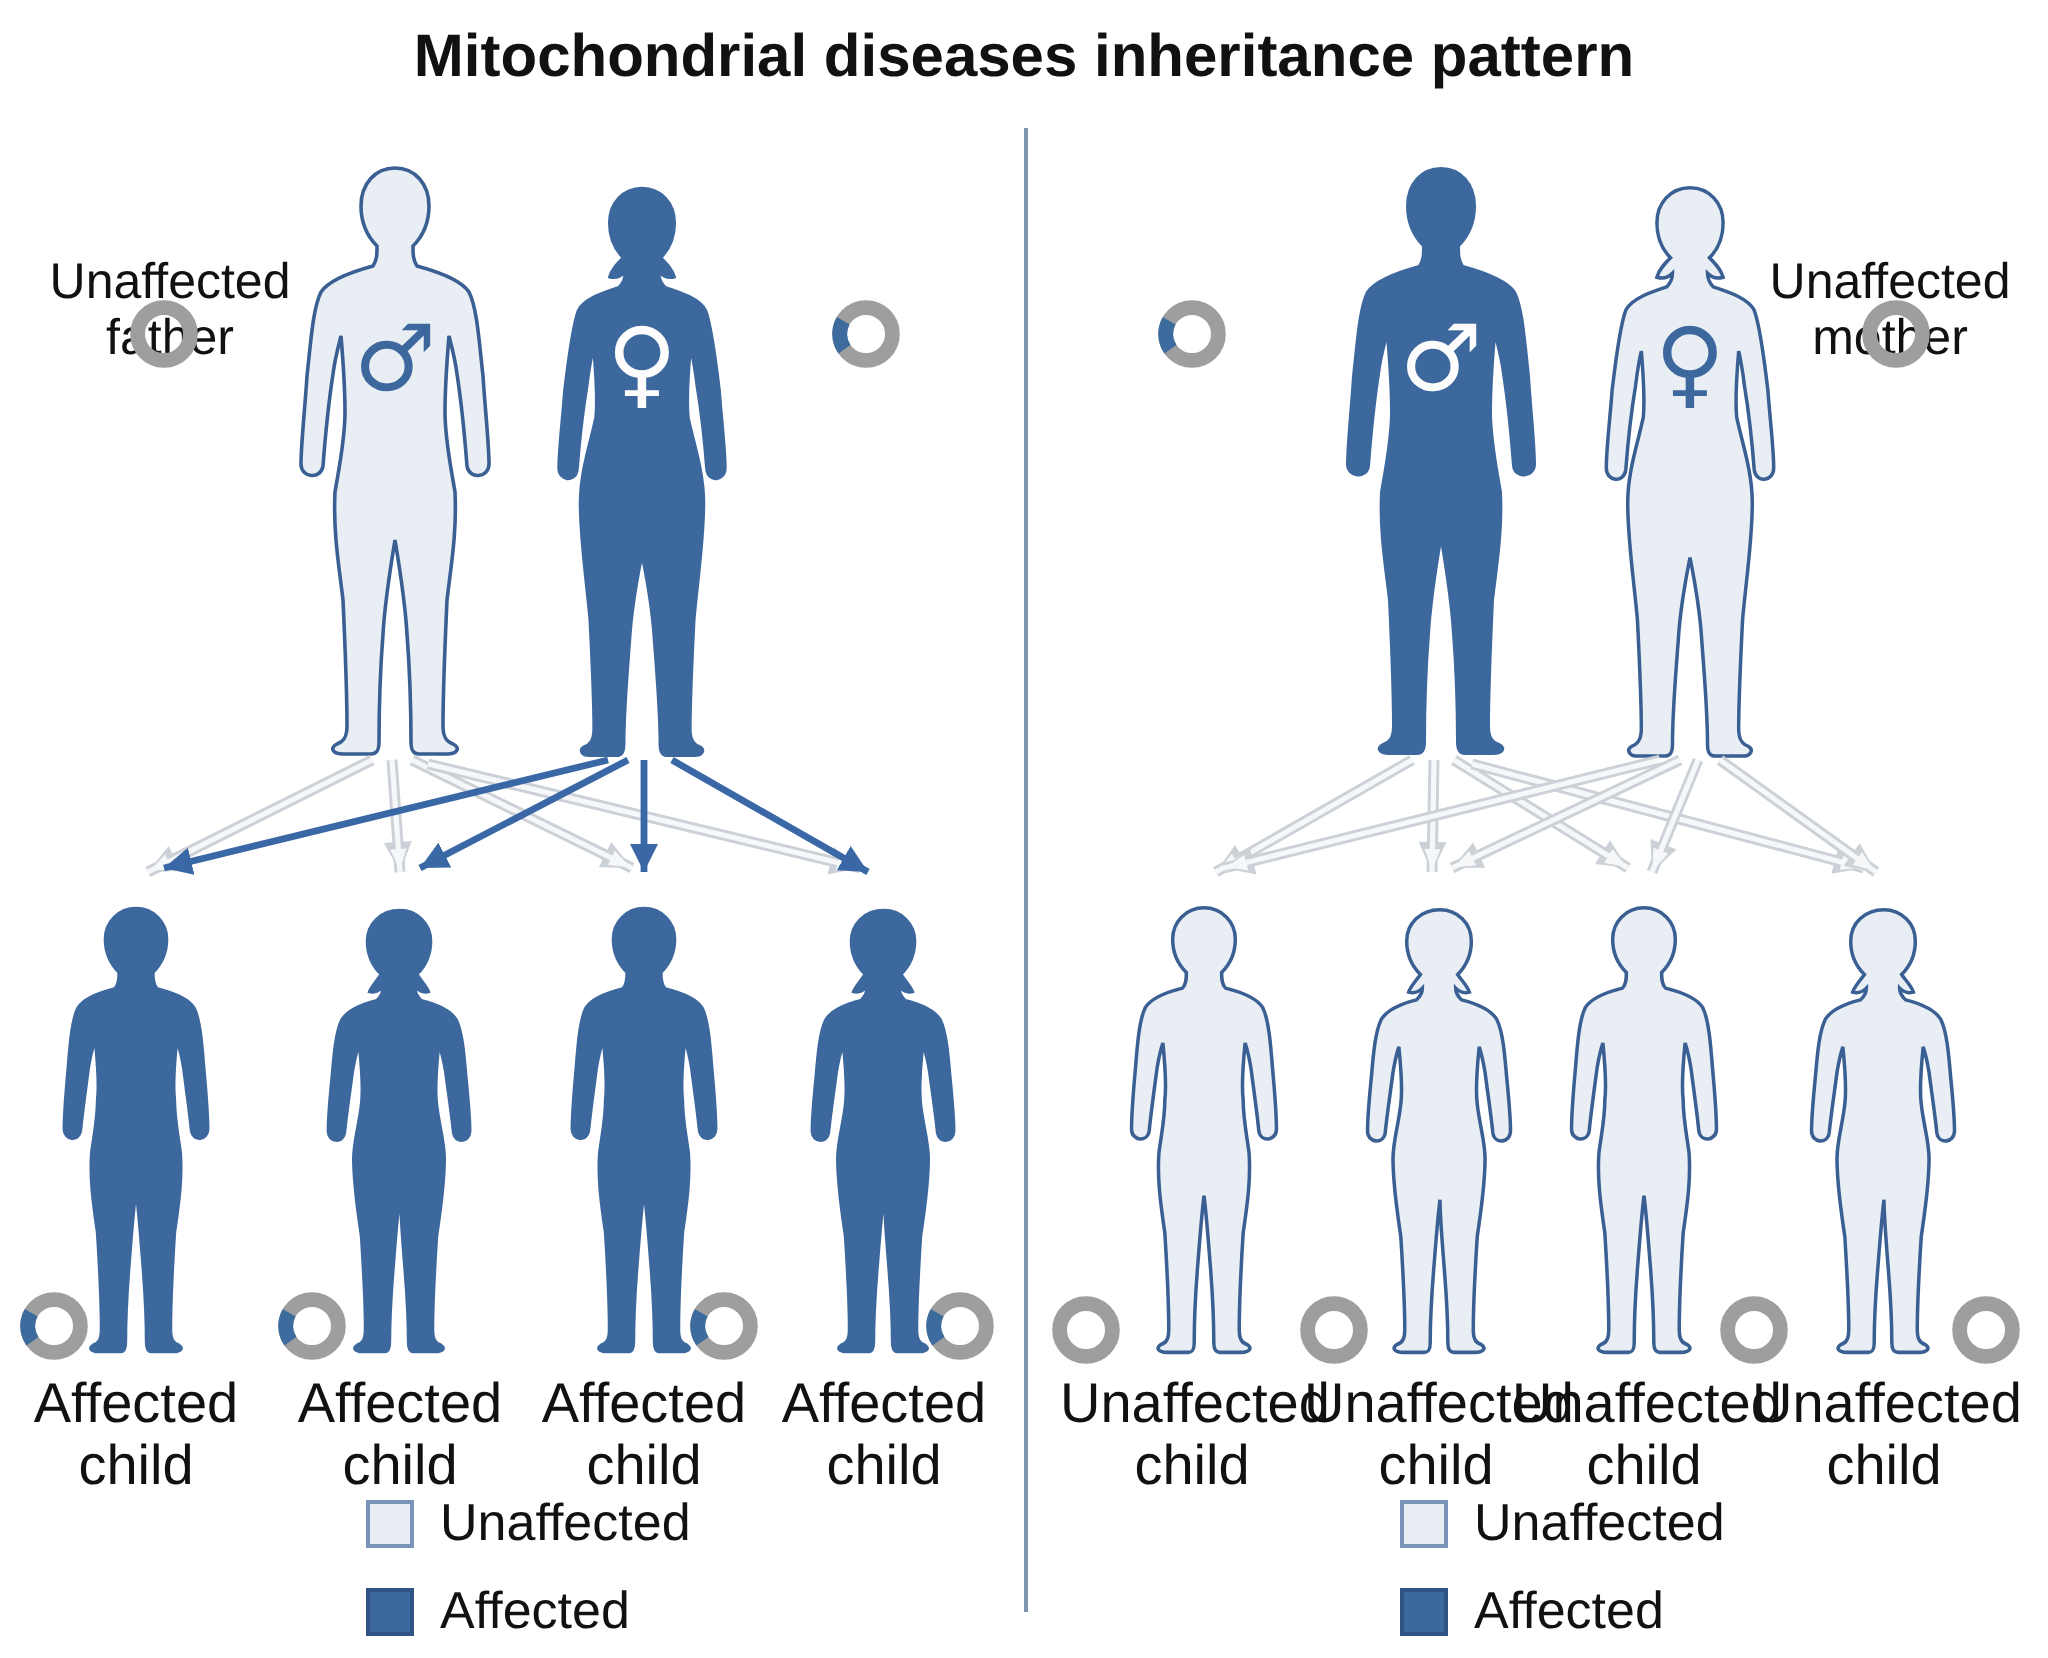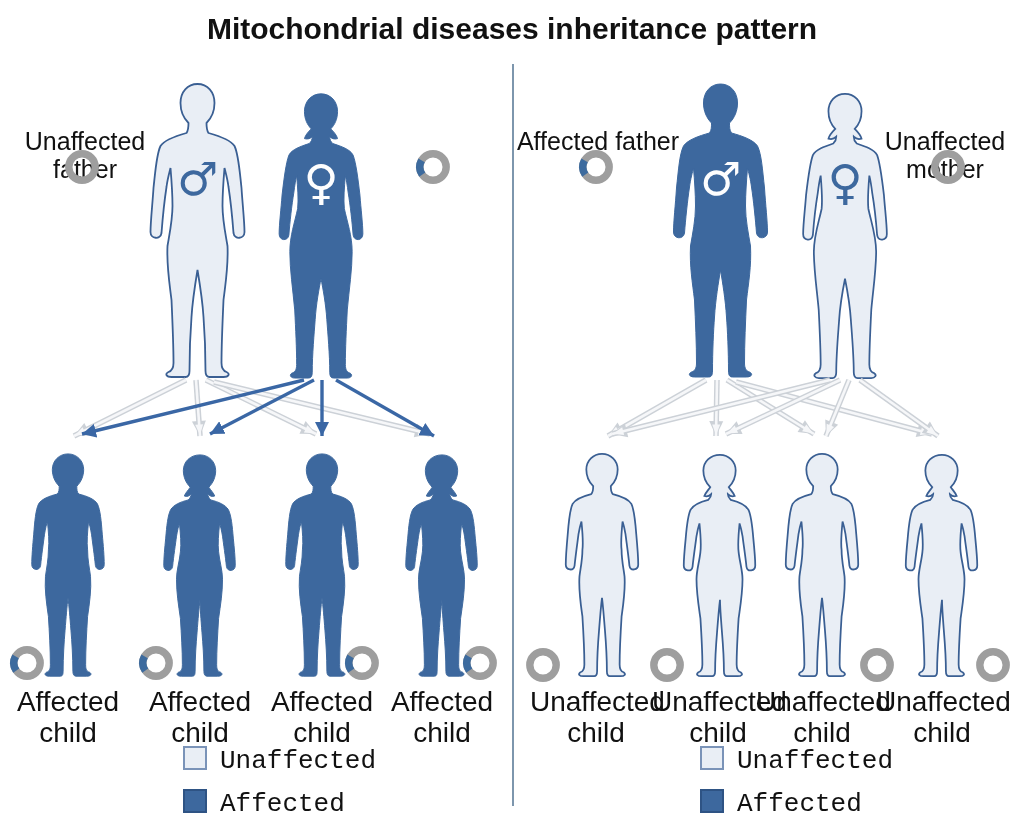--- a/index.html
+++ b/index.html
@@ -24,21 +24,21 @@
   .ring-wedge{fill:none;stroke:var(--ring_segment,#3d6b9e);stroke-width:7;}
   .ring[data-status="unaffected"] .ring-wedge{display:none;}
   .arrows{position:absolute;left:0;top:0;pointer-events:none;}
   .hollow-under{stroke:var(--arrow_unaffected_edge,#ccd1d7);stroke-width:5.5;fill:none;marker-end:url(#mGray);}
   .hollow-over{stroke:var(--arrow_unaffected_fill,#f6f7f9);stroke-width:2.6;fill:none;marker-end:url(#mWhite);}
   .blue-arrow{stroke:var(--arrow_affected,#3a67a5);stroke-width:3.4;fill:none;marker-end:url(#mBlue);}
   #mGray path{fill:var(--arrow_unaffected_edge,#ccd1d7);}
   #mWhite path{fill:var(--arrow_unaffected_fill,#f6f7f9);}
   #mBlue path{fill:var(--arrow_affected,#3a67a5);}
   .legend{position:absolute;}
-  .legend-row{display:flex;align-items:flex-start;margin-bottom:13px;font-family:Liberation Mono, monospace;}
+  .legend-row{display:flex;align-items:center;margin-bottom:13px;}
   .swatch{width:24px;height:24px;margin-right:13px;border:2px solid var(--outline,#3a5f93);box-sizing:border-box;}
   .swatch.unaffected{background:var(--unaffected,#e9eef5);border-color:#7a93b8;}
   .swatch.affected{background:var(--affected,#3d689e);border-color:#2e5384;}
   .legend-label{font-size:26px;color:var(--text,#111);}
   .defs-hidden{position:absolute;width:0;height:0;overflow:hidden;}
 </style>
 </head>
 <body>
 
 <svg class="defs-hidden" aria-hidden="true">
@@ -147,21 +147,20 @@
     <div class="legend-row">
       <span class="swatch unaffected"></span>
       <span class="legend-label">Unaffected</span>
     </div>
     <div class="legend-row">
       <span class="swatch affected"></span>
       <span class="legend-label">Affected</span>
     </div>
   </div>
 
-  <div class="plabel" style="left:513px;top:92px;width:170px;">Affected father</div>
   <div class="ring" style="left:577px;top:148px;" data-status="affected">
     <svg viewBox="0 0 36 36">
         <circle class="ring-base" cx="18" cy="18" r="12.5"></circle>
         <path class="ring-wedge" d="M7.2 11.75 A12.5 12.5 0 0 0 7.8 25.2"></path>
       </svg>
   </div>
 
   <div class="figure" style="left:663px;top:80px;width:115px;height:300px;" data-status="affected">
     <svg class="body" viewBox="0 0 110 300">
         <use href="#sil-adult-male"></use>

